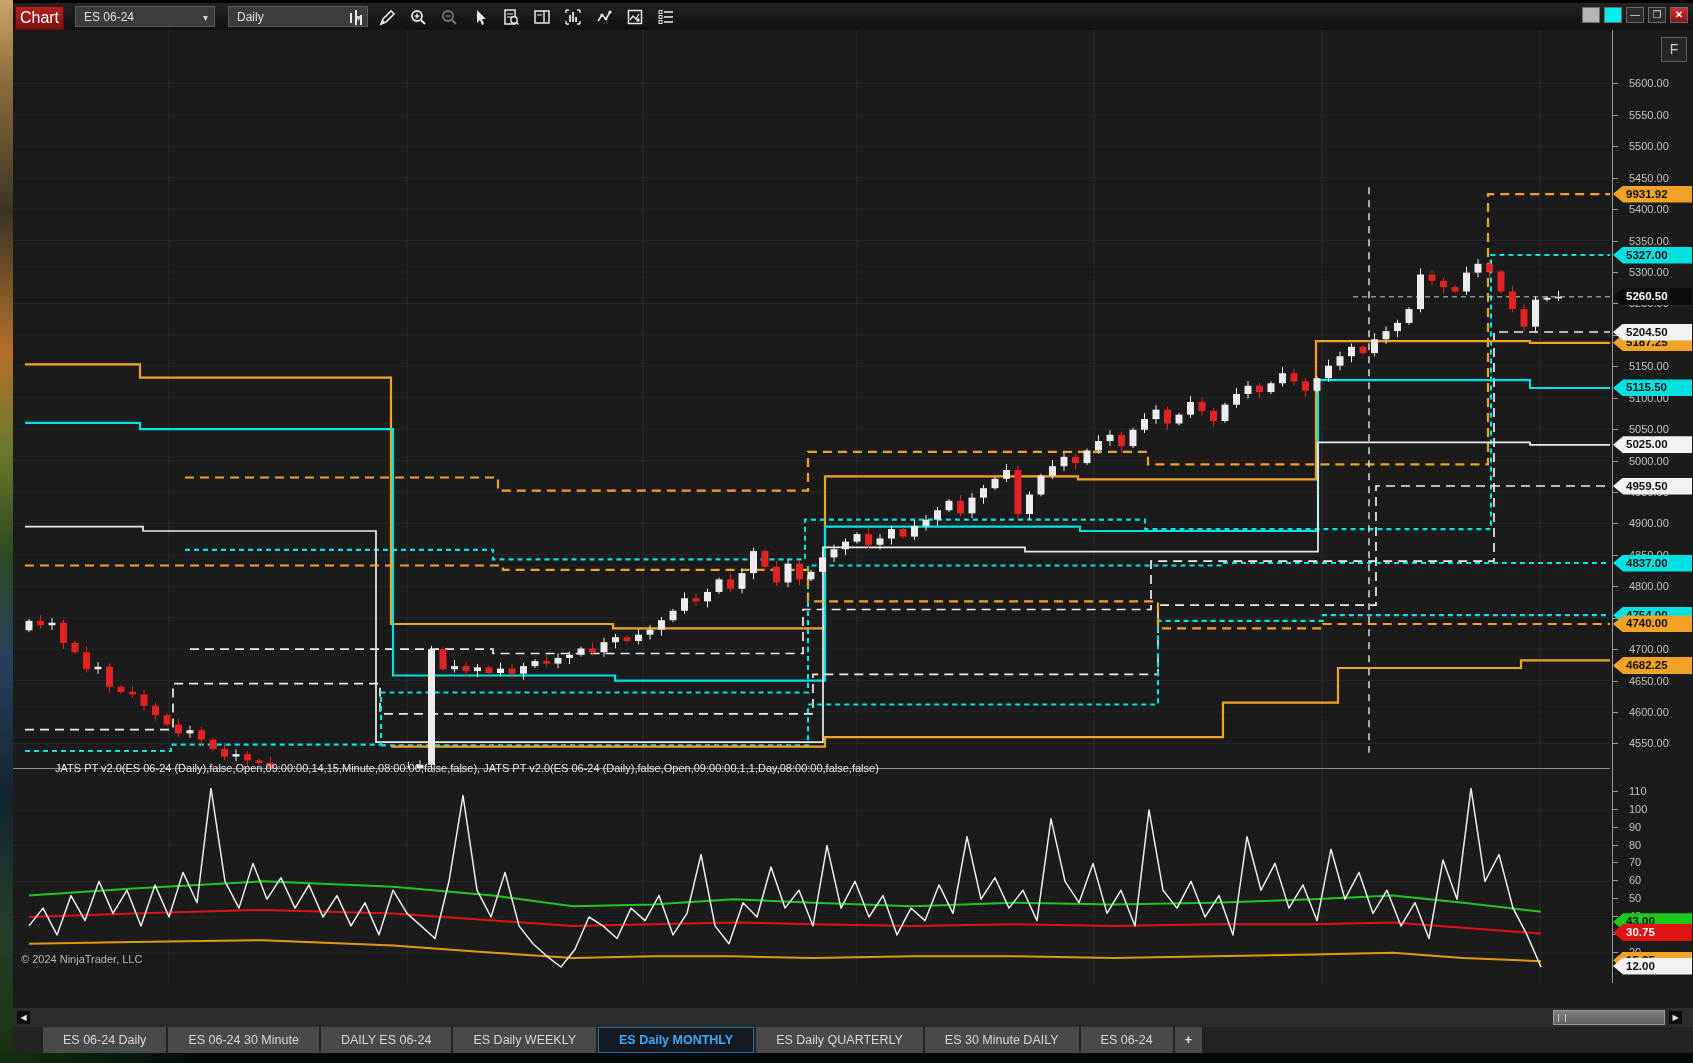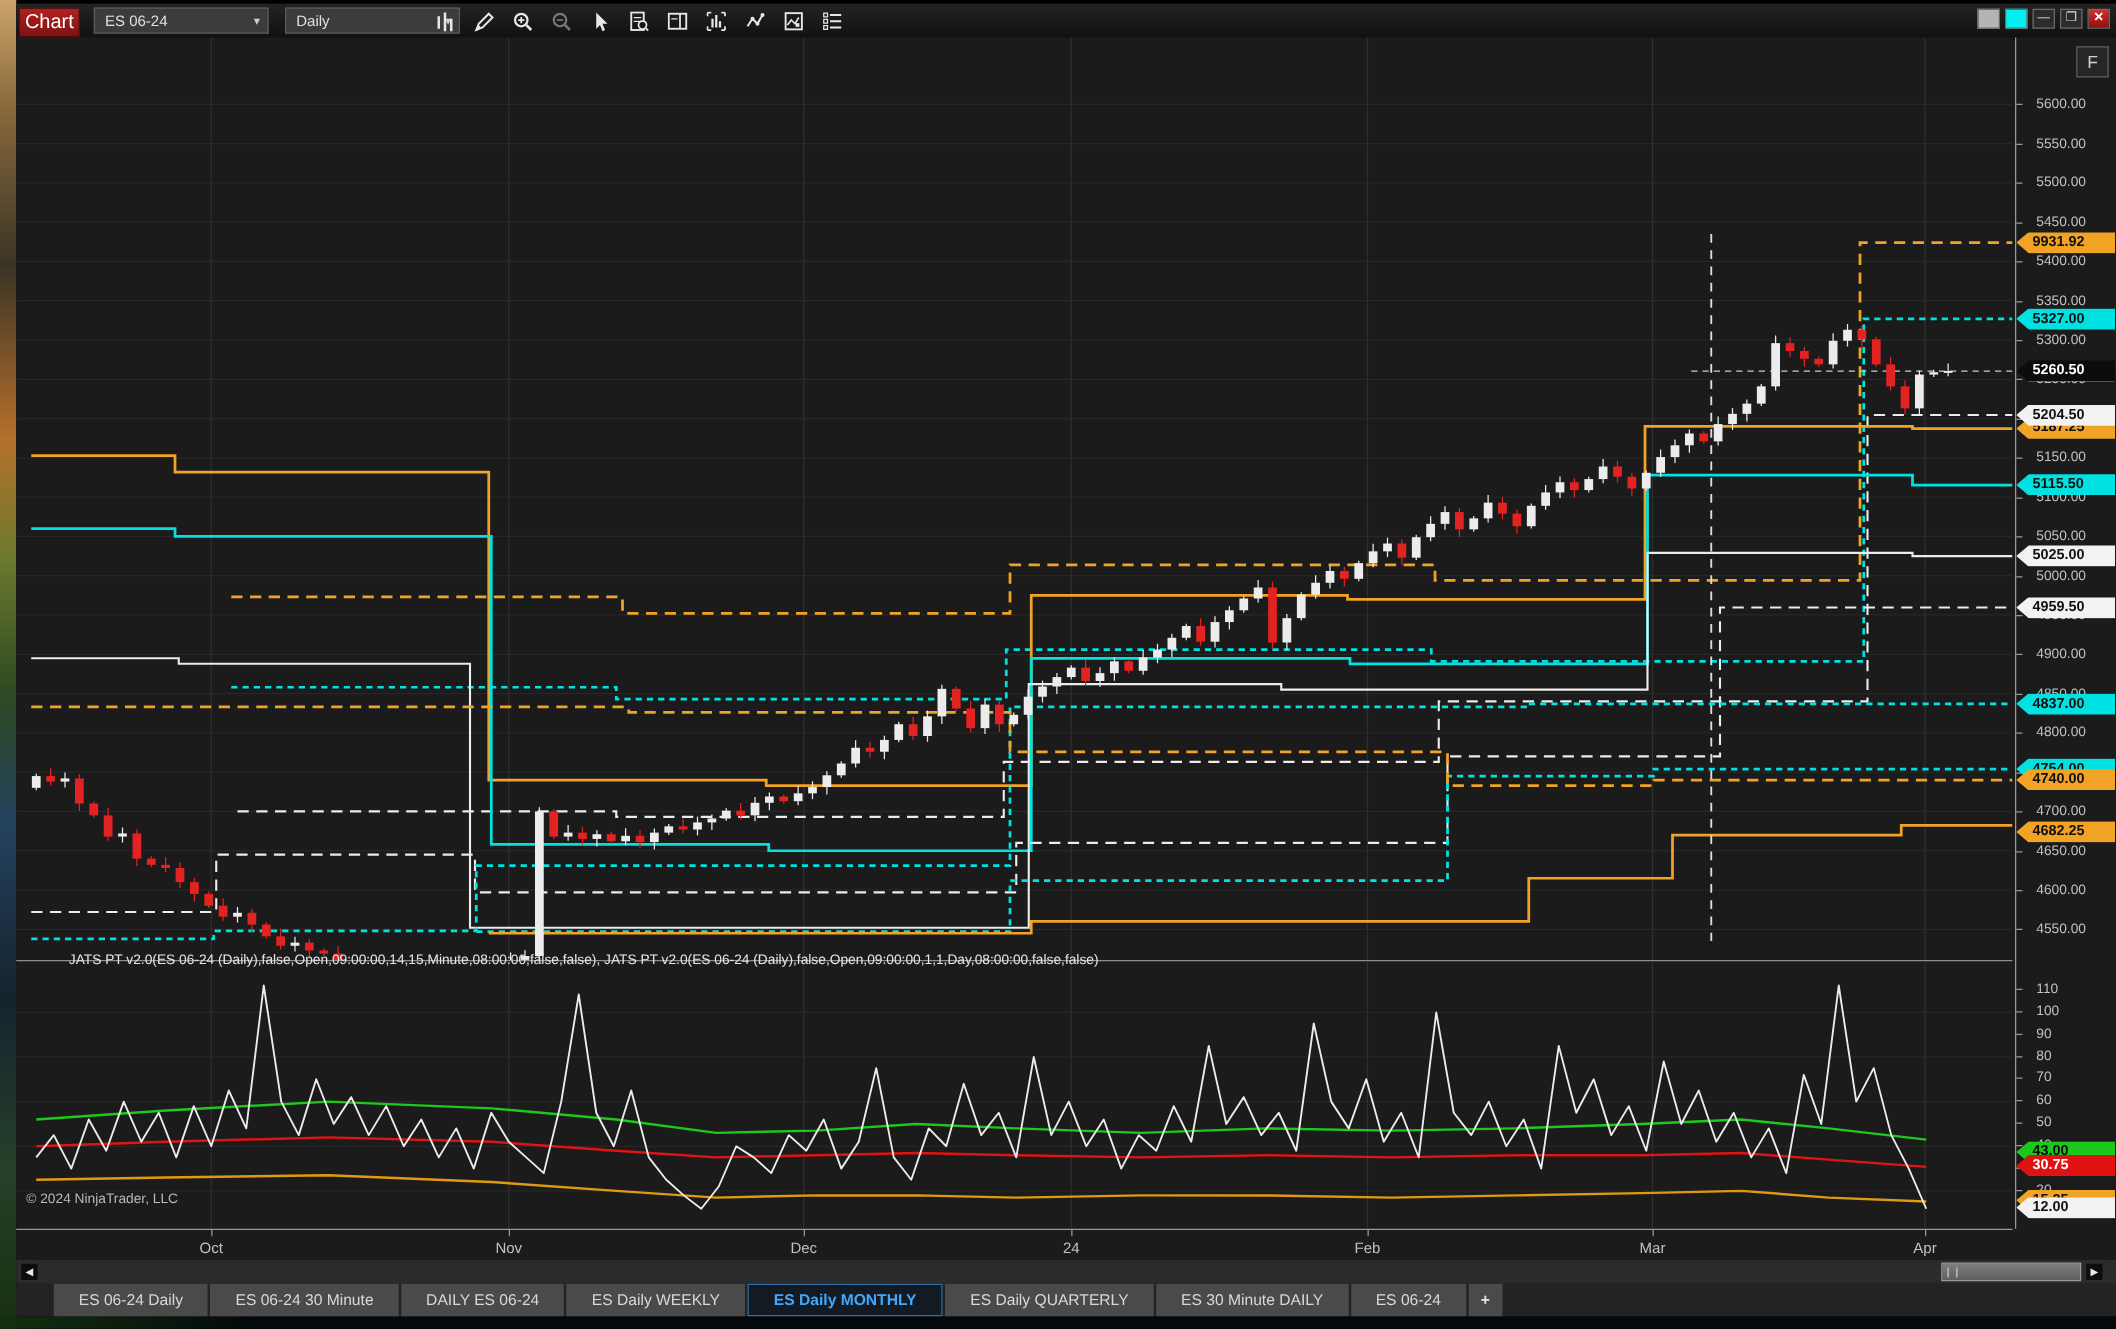--- a/index.html
+++ b/index.html
@@ -507,36 +507,20 @@
         <path d="M16 148.0 L120 144.4 L250 140.9 L380 144.4 L480 151.6 L560 156.9 L640 155.2 L720 153.4 L800 155.2 L900 156.9 L1000 155.2 L1100 156.9 L1200 155.2 L1300 155.2 L1380 153.4 L1450 158.7 L1528 164.5" fill="none" stroke="#e01414" stroke-width="2" stroke-linejoin="round"></path>
         <path d="M16 174.8 L120 173.0 L250 171.2 L380 176.6 L480 183.7 L560 189.1 L640 187.3 L720 187.3 L800 189.1 L900 187.3 L1000 187.3 L1100 189.1 L1200 187.3 L1300 185.5 L1380 183.7 L1450 189.1 L1528 192.2" fill="none" stroke="#e09a10" stroke-width="2" stroke-linejoin="round"></path>
         <path d="M16 156.9 L30 139.1 L44 165.9 L58 126.6 L72 151.6 L86 112.3 L100 144.4 L114 121.2 L128 156.9 L142 115.9 L156 148.0 L170 103.4 L184 133.7 L198 19.4 L212 112.3 L226 139.1 L240 94.4 L254 130.2 L268 108.7 L282 139.1 L296 115.9 L310 148.0 L324 126.6 L338 156.9 L352 133.7 L366 165.9 L380 121.2 L394 144.4 L408 156.9 L422 169.5 L436 112.3 L450 26.6 L464 121.2 L478 148.0 L492 103.4 L506 156.9 L520 174.8 L534 187.3 L548 198.0 L562 180.2 L576 148.0 L590 156.9 L604 169.5 L618 139.1 L632 151.6 L646 126.6 L660 165.9 L674 144.4 L688 85.5 L702 156.9 L716 174.8 L730 133.7 L744 148.0 L758 98.0 L772 139.1 L786 121.2 L800 156.9 L814 76.6 L828 139.1 L842 112.3 L856 148.0 L870 126.6 L884 165.9 L898 139.1 L912 151.6 L926 115.9 L940 144.4 L954 67.7 L968 130.2 L982 108.7 L996 139.1 L1010 121.2 L1024 151.6 L1038 49.8 L1052 112.3 L1066 133.7 L1080 94.4 L1094 144.4 L1108 121.2 L1122 156.9 L1136 40.9 L1150 121.2 L1164 139.1 L1178 112.3 L1192 148.0 L1206 126.6 L1220 165.9 L1234 67.7 L1248 121.2 L1262 94.4 L1276 139.1 L1290 115.9 L1304 151.6 L1318 80.2 L1332 130.2 L1346 103.4 L1360 144.4 L1374 121.2 L1388 156.9 L1402 133.7 L1416 169.5 L1430 90.9 L1444 130.2 L1458 19.4 L1472 112.3 L1486 85.5 L1500 139.1 L1514 165.9 L1528 198.0" fill="none" stroke="#ececec" stroke-width="1.5" stroke-linejoin="round"></path>
       </svg></div>
   <div id="ind-label">JATS PT v2.0(ES 06-24 (Daily),false,Open,09:00:00,14,15,Minute,08:00:00,false,false),  JATS PT v2.0(ES 06-24 (Daily),false,Open,09:00:00,1,1,Day,08:00:00,false,false)</div>
   <div id="copyright">© 2024 NinjaTrader, LLC</div>
 
   <div id="vaxis"></div>
   <div id="f-btn">F</div>
 
-  <div id="xaxis">
-      <div class="mtick" style="left: 156px;"></div>
-      <div class="mlabel" style="left: 156px;">Oct</div>
-      <div class="mtick" style="left: 394px;"></div>
-      <div class="mlabel" style="left: 394px;">Nov</div>
-      <div class="mtick" style="left: 630px;"></div>
-      <div class="mlabel" style="left: 630px;">Dec</div>
-      <div class="mtick" style="left: 844px;"></div>
-      <div class="mlabel" style="left: 844px;">24</div>
-      <div class="mtick" style="left: 1081px;"></div>
-      <div class="mlabel" style="left: 1081px;">Feb</div>
-      <div class="mtick" style="left: 1309px;"></div>
-      <div class="mlabel" style="left: 1309px;">Mar</div>
-      <div class="mtick" style="left: 1527px;"></div>
-      <div class="mlabel" style="left: 1527px;">Apr</div>
-    </div>
 
   <div id="scrollrow">
     <div id="sb-left">◀</div>
     <div id="sb-thumb">
         <div class="grip"></div>
       </div>
     <div id="sb-right">▶</div>
   </div>
 
   <div id="tabs">

